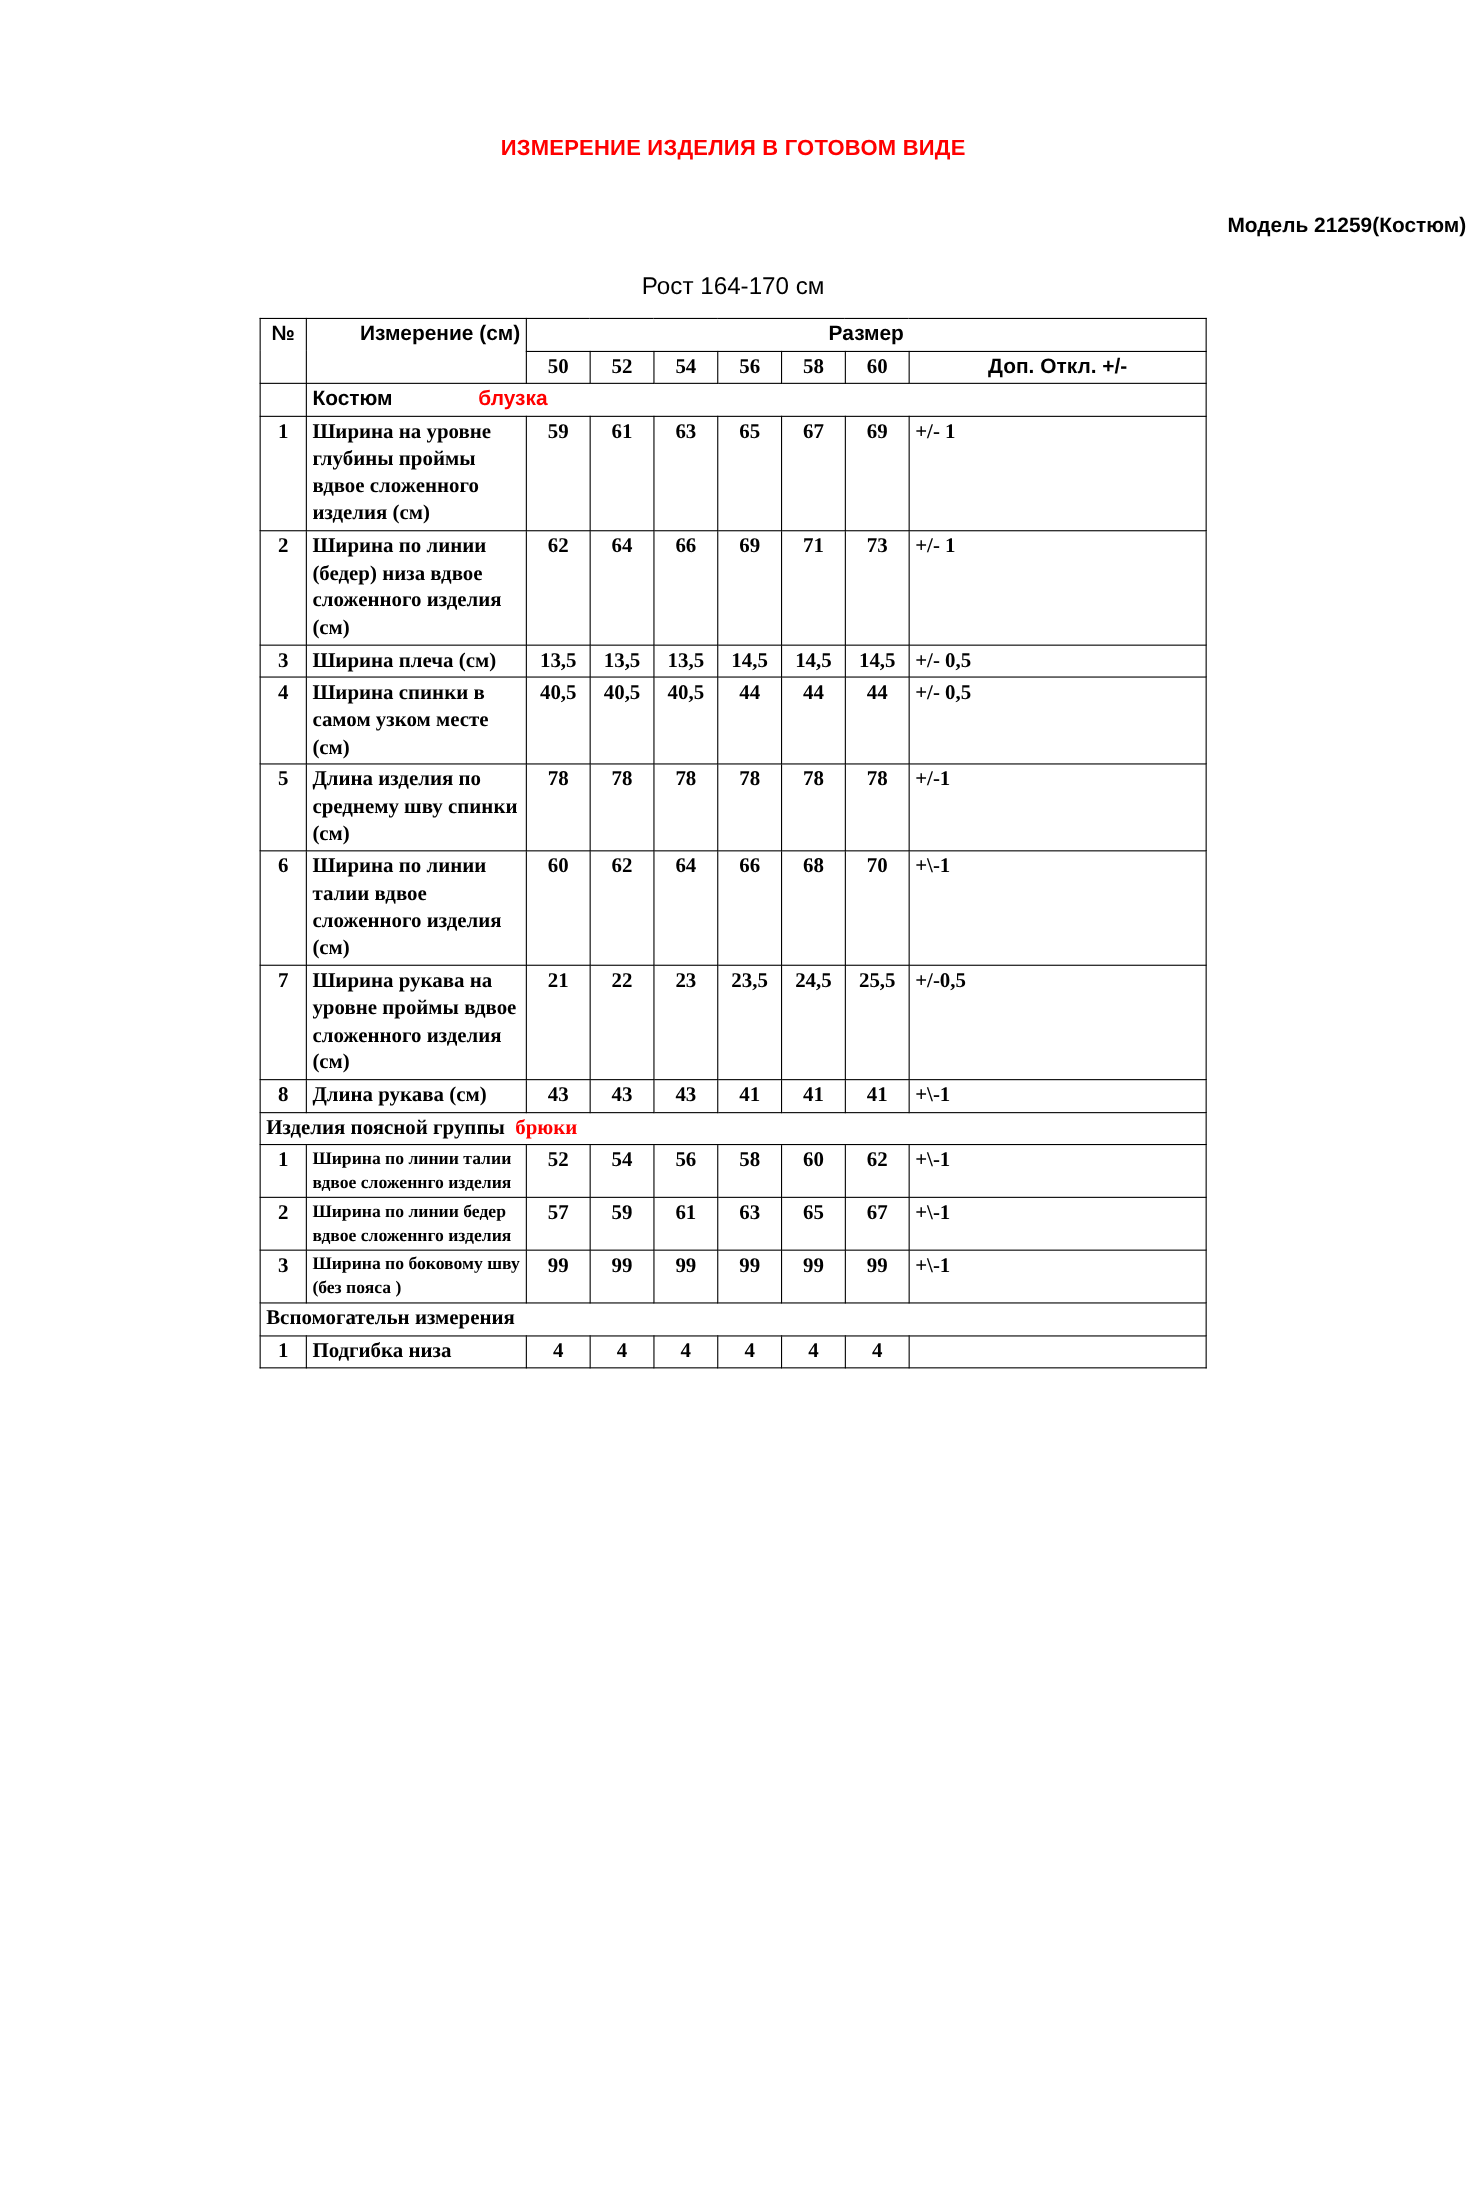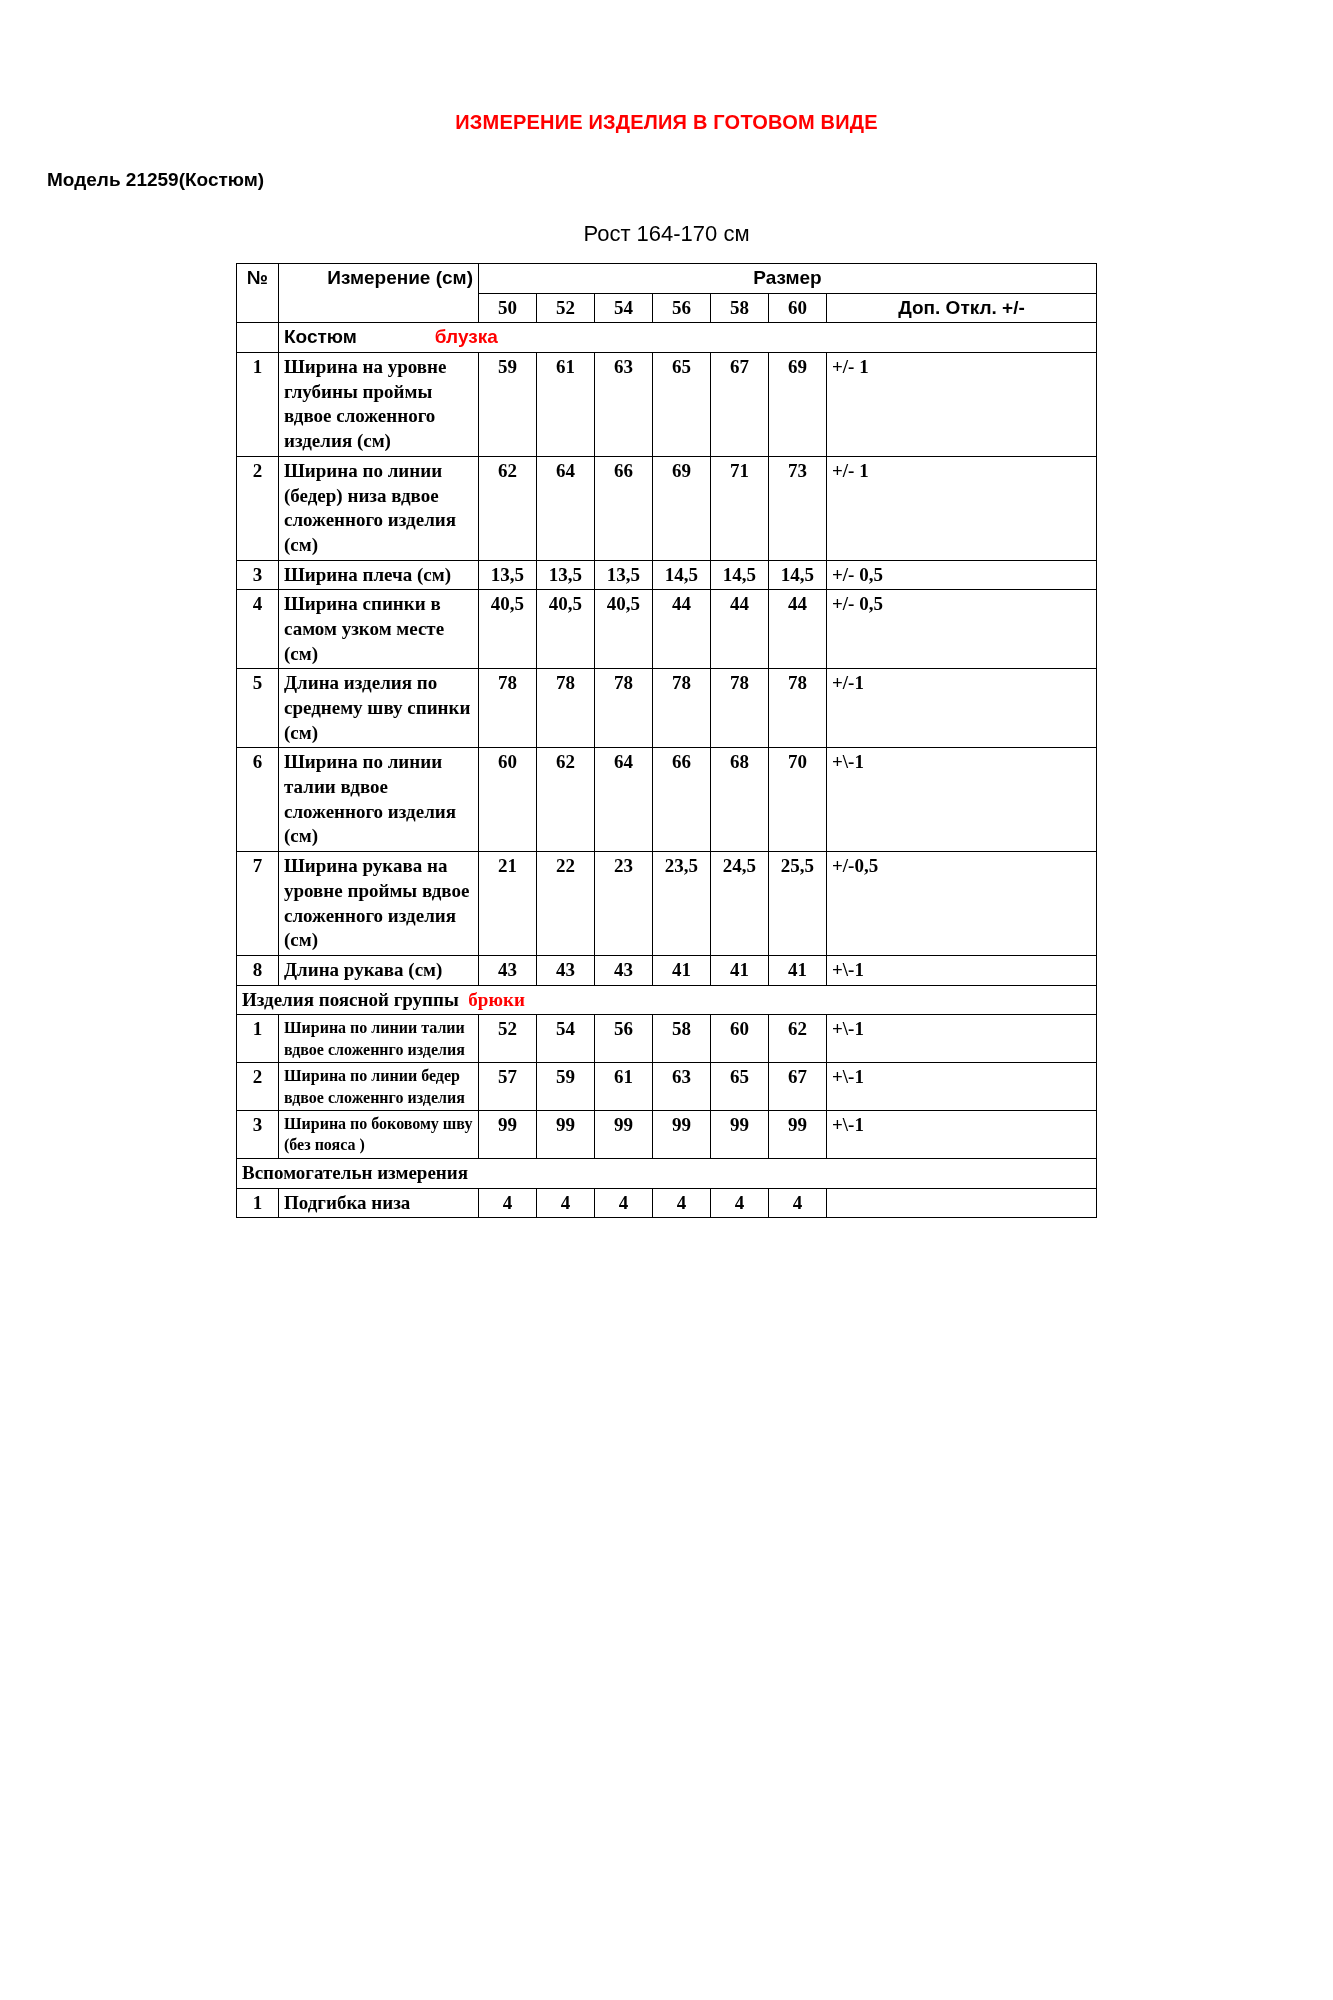--- a/index.html
+++ b/index.html
@@ -20,33 +20,32 @@
     height: 2000px;
     box-sizing: border-box;
     padding: 0;
   }
   .doc-title {
     font-family: "Liberation Sans", sans-serif;
     font-weight: bold;
     font-size: 20px;
     color: #ff0000;
     text-align: center;
-    margin: 3px;
+    margin: 16px;
     padding-top: 108px;
     letter-spacing: 0.2px;
   }
   .doc-subtitle {
     font-family: "Liberation Sans", sans-serif;
     font-weight: bold;
     font-size: 19px;
     color: #000000;
-    text-align: left;
+    text-align: right;
     margin: 0;
     padding-top: 32px;
-    padding-left: 47px;
   }
   .doc-height {
     font-family: "Liberation Sans", sans-serif;
     font-weight: normal;
     font-size: 22px;
     color: #000000;
     text-align: center;
     margin: 0;
     padding-top: 30px;
   }

